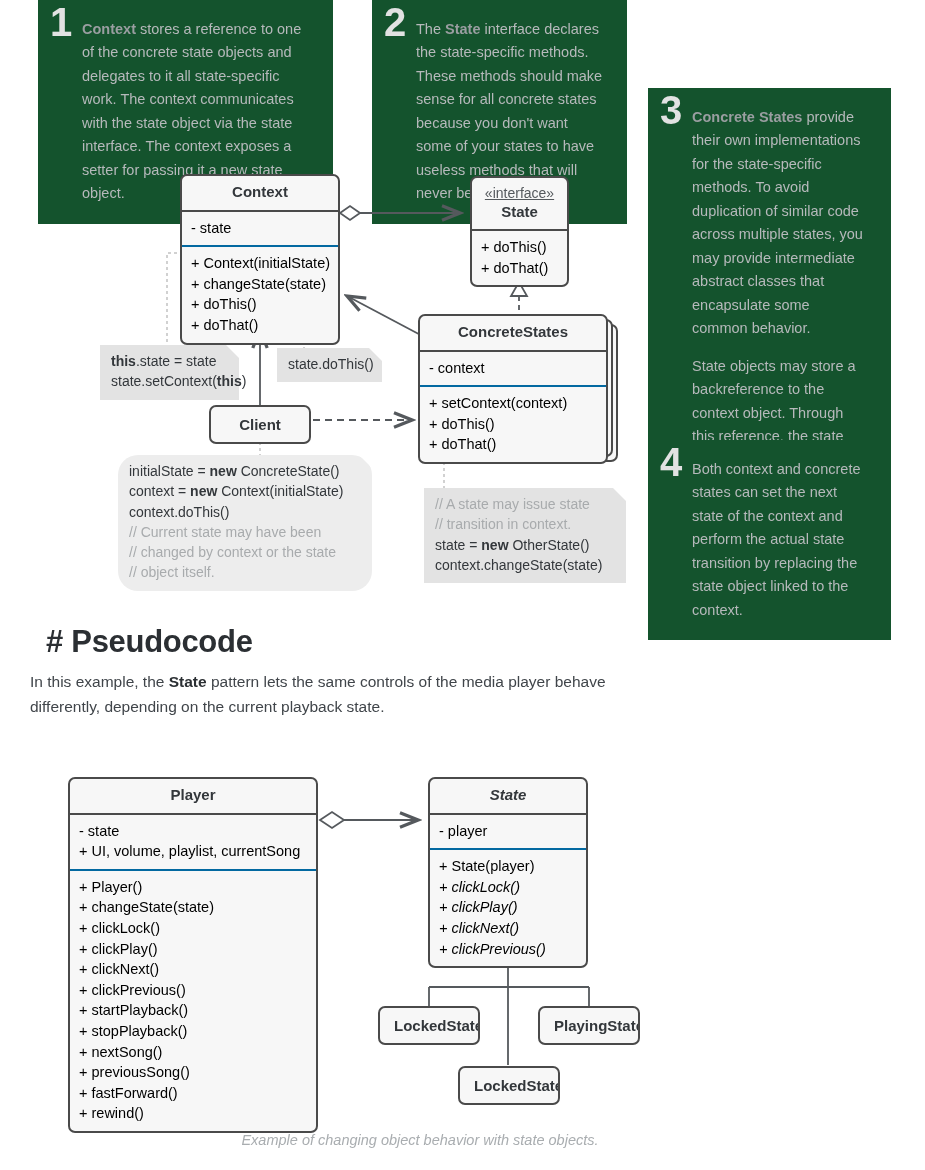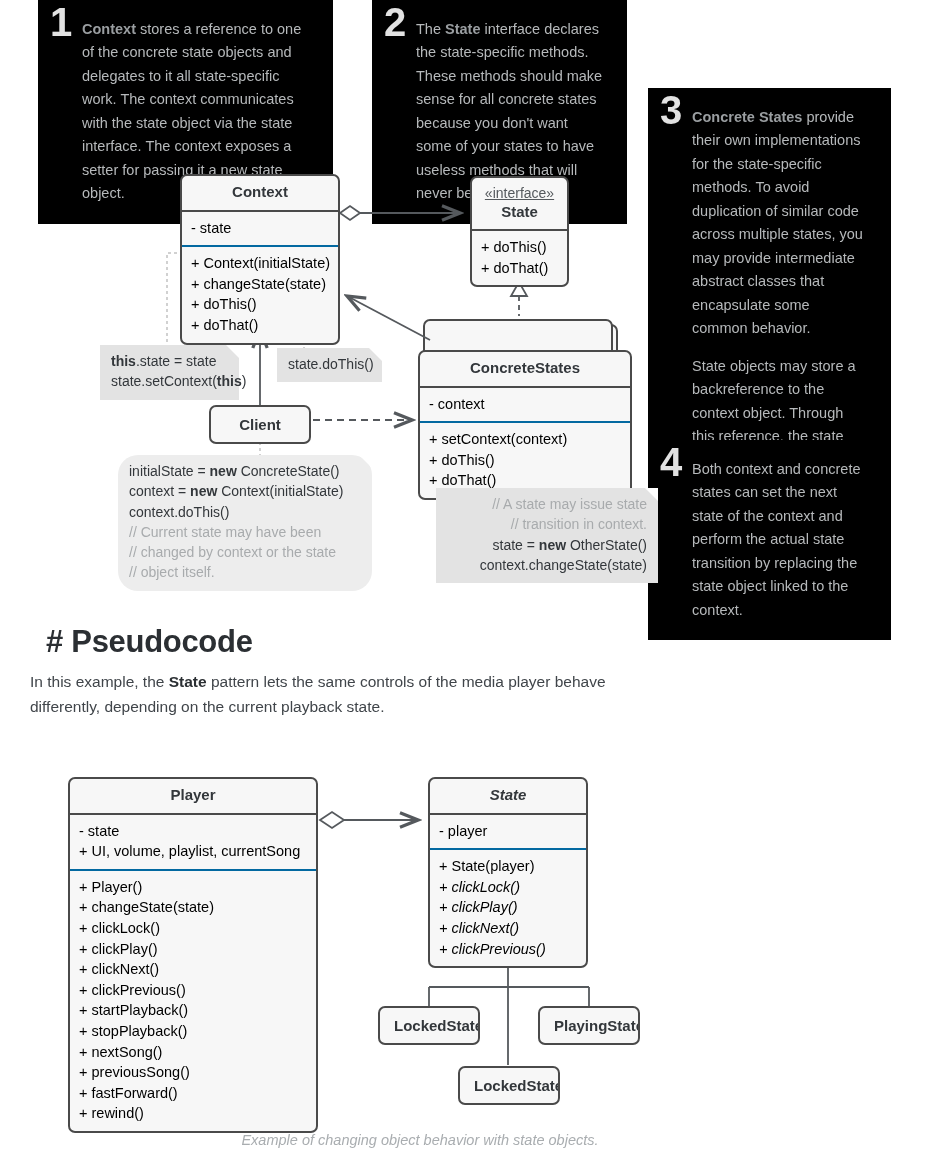--- a/index.html
+++ b/index.html
@@ -12,21 +12,21 @@
     height: 1170px;
     position: relative;
     font-family: "Liberation Sans", sans-serif;
     color: #33373b;
     overflow: hidden;
   }
 
   
   .note-panel {
     position: absolute;
-    background: #000000;
+    background: #14532d;
     box-sizing: border-box;
     padding: 18px 22px 18px 44px;
   }
   .note-panel .num {
     position: absolute;
     left: 12px;
     top: 2px;
     font-size: 40px;
     font-weight: bold;
     color: #e2e2e2;
@@ -266,21 +266,21 @@
   </div>
   <div class="uml-sec">
     <div>+ doThis()</div>
     <div>+ doThat()</div>
   </div>
 </div>
 
 <div class="stack-copy" style="left:428px; top:324px; width:190px; height:138px;"></div>
 <div class="stack-copy" style="left:423px; top:319px; width:190px; height:138px;"></div>
 
-<div class="uml-box" id="box-concretestates" style="left:418px; top:314px; width:214px;margin-top:36px;">
+<div class="uml-box" id="box-concretestates" style="left:418px; top:314px; width:190px;">
   <div class="uml-title">ConcreteStates</div>
   <div class="uml-sec">
     <div>- context</div>
   </div>
   <div class="uml-sec">
     <div>+ setContext(context)</div>
     <div>+ doThis()</div>
     <div>+ doThat()</div>
   </div>
 </div>
@@ -303,21 +303,21 @@
 <div class="sticky light" id="note-client" style="left:118px; top:455px; width:254px;">
   <span class="fold"></span>
   <div>initialState = <b>new</b> ConcreteState()</div>
   <div>context = <b>new</b> Context(initialState)</div>
   <div>context.doThis()</div>
   <div class="cmt">// Current state may have been</div>
   <div class="cmt">// changed by context or the state</div>
   <div class="cmt">// object itself.</div>
 </div>
 
-<div class="sticky" id="note-transition" style="left:436px; top:488px; width:222px;text-align:right;">
+<div class="sticky" id="note-transition" style="left:424px; top:488px; width:202px;">
   <span class="fold"></span>
   <div class="cmt">// A state may issue state</div>
   <div class="cmt">// transition in context.</div>
   <div>state = <b>new</b> OtherState()</div>
   <div>context.changeState(state)</div>
 </div>
 
 <h2 id="pseudocode-heading"># Pseudocode</h2>
 
 <p id="intro-paragraph">

